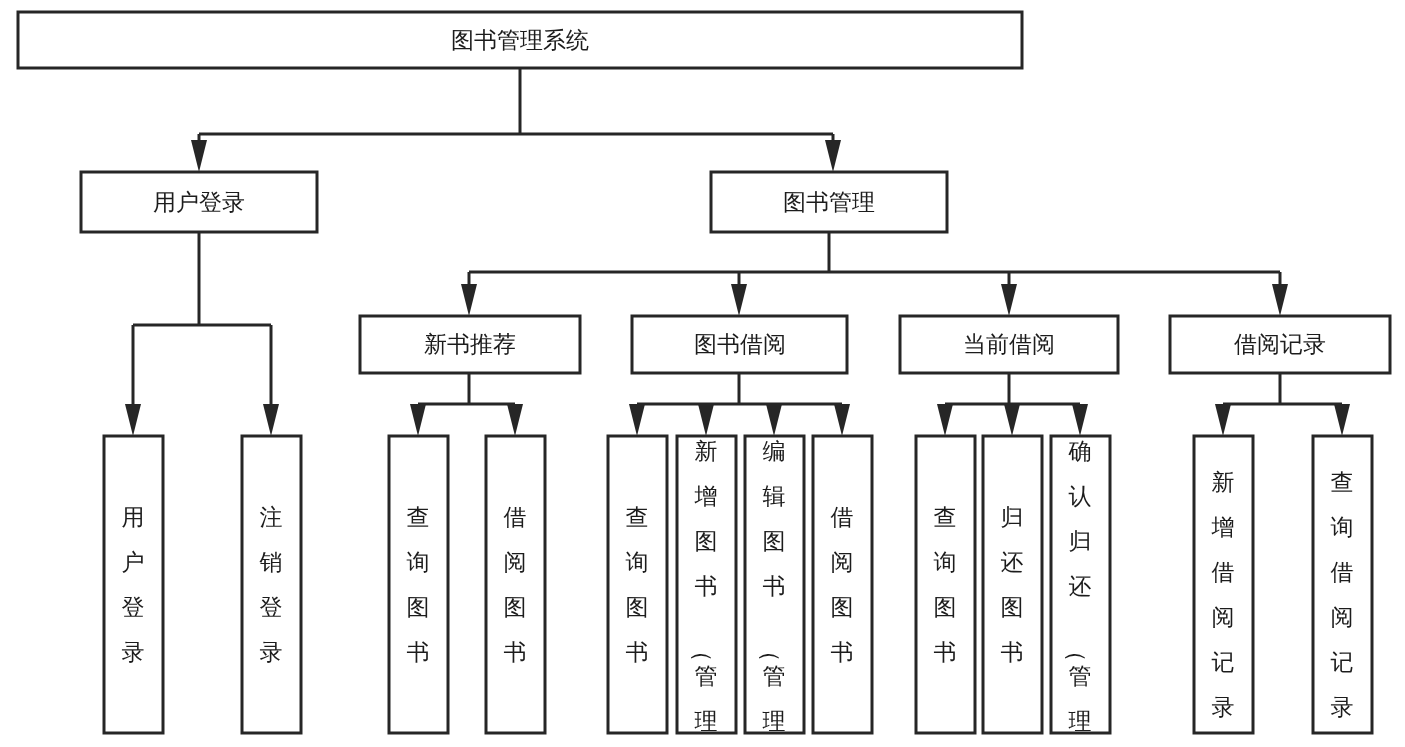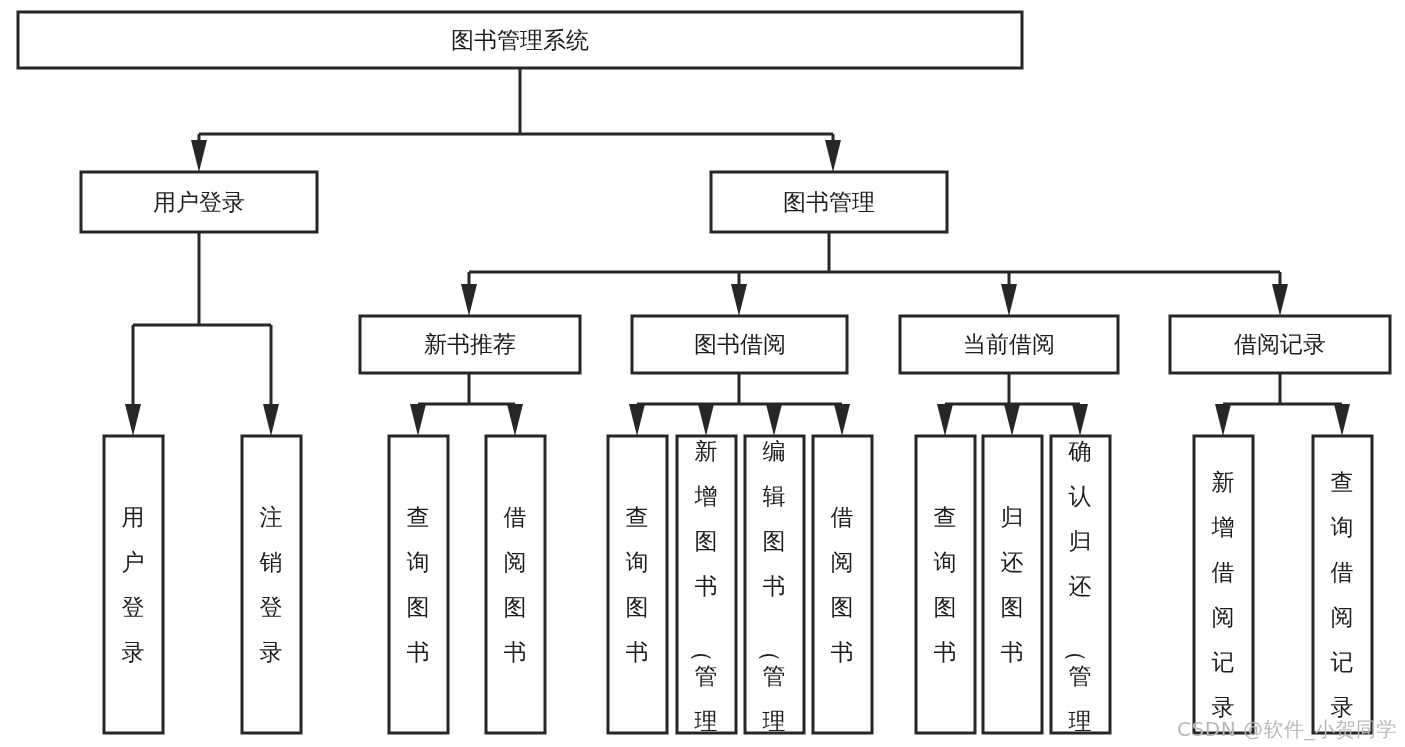--- a/index.html
+++ b/index.html
@@ -217,14 +217,13 @@
       <text class="node-label-vert" x="1223" y="490"><tspan x="1223" y="490">新</tspan><tspan x="1223" y="535">增</tspan><tspan x="1223" y="580">借</tspan><tspan x="1223" y="625">阅</tspan><tspan x="1223" y="670">记</tspan><tspan x="1223" y="715">录</tspan></text>
     </g>
 
     <g>
       <rect class="node-box" x="1313" y="436" width="59" height="297"></rect>
       <text class="node-label-vert" x="1342" y="490"><tspan x="1342" y="490">查</tspan><tspan x="1342" y="535">询</tspan><tspan x="1342" y="580">借</tspan><tspan x="1342" y="625">阅</tspan><tspan x="1342" y="670">记</tspan><tspan x="1342" y="715">录</tspan></text>
     </g>
 
   </svg>
 
-  <div class="watermark-text">CSDN @软件_小贺同学</div>
 </div>
 
 </body></html>

